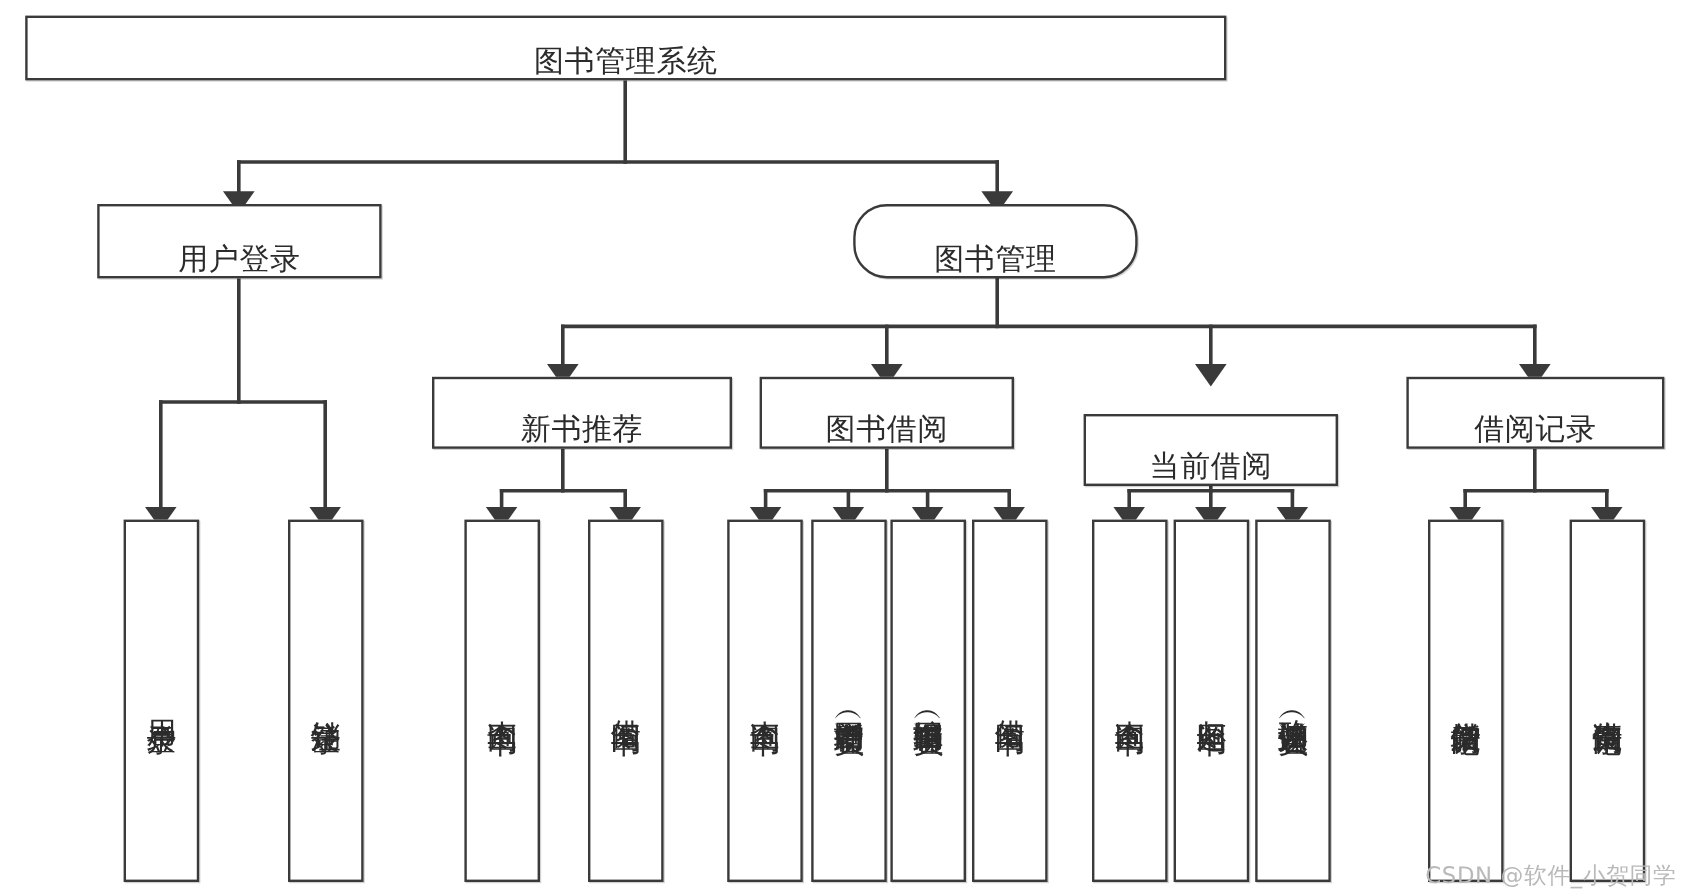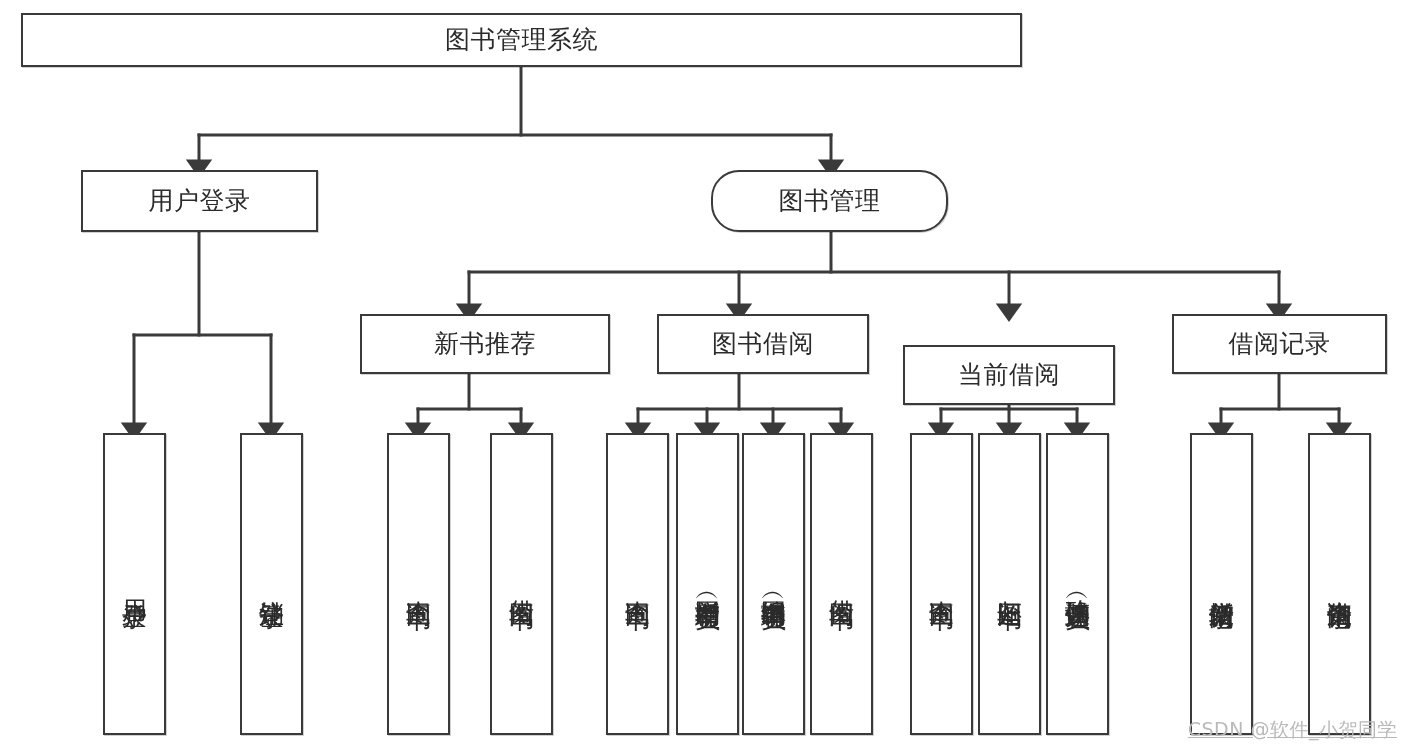--- a/index.html
+++ b/index.html
@@ -24,21 +24,21 @@
     width: 1405px;
     height: 747px;
     pointer-events: none;
   }
   .node {
     position: absolute;
     box-sizing: border-box;
     border: 2.5px solid #3a3a3a;
     background: #ffffff;
     display: flex;
-    align-items: center;
+    align-items: flex-end;
     justify-content: center;
     box-shadow: 1px 1px 0 rgba(0,0,0,0.18);
   }
   .node .label {
     color: #2b2b2b;
     letter-spacing: 0.5px;
     line-height: 1.12;
     text-align: center;
     white-space: nowrap;
   }
@@ -66,21 +66,20 @@
     letter-spacing: 1px;
   }
   .watermark {
     position: absolute;
     right: 8px;
     bottom: 4px;
     font-size: 19px;
     color: #b9b9b9;
     letter-spacing: 0.5px;
     white-space: nowrap;
-    text-decoration: underline;
   }
 </style>
 </head>
 <body>
 
 <div id="canvas">
 
   <svg class="wires" viewBox="0 0 1405 747" xmlns="http://www.w3.org/2000/svg">
     <defs>
       <marker id="arw" markerWidth="11" markerHeight="11" refX="1.2" refY="5" orient="auto" markerUnits="strokeWidth">
@@ -140,21 +139,21 @@
   <div class="node horiz" style="left:81px; top:170px; width:237px; height:62px;">
     <span class="label">用户登录</span>
   </div>
   <div class="node horiz" style="left:711px; top:170px; width:237px; height:62px;border-radius:28px;">
     <span class="label">图书管理</span>
   </div>
 
   <div class="node horiz" style="left:360px; top:314px; width:250px; height:60px;">
     <span class="label">新书推荐</span>
   </div>
-  <div class="node horiz" style="left:633px; top:314px; width:212px; height:60px;margin-left:24px;">
+  <div class="node horiz" style="left:633px; top:314px; width:212px; height:60px;">
     <span class="label">图书借阅</span>
   </div>
   <div class="node horiz" style="left:903px; top:314px; width:212px; height:60px;margin-top:31px;">
     <span class="label">当前借阅</span>
   </div>
   <div class="node horiz" style="left:1172px; top:314px; width:215px; height:60px;">
     <span class="label">借阅记录</span>
   </div>
 
   <div class="node vert" style="left:103px; top:433px; width:63px; height:302px;">

